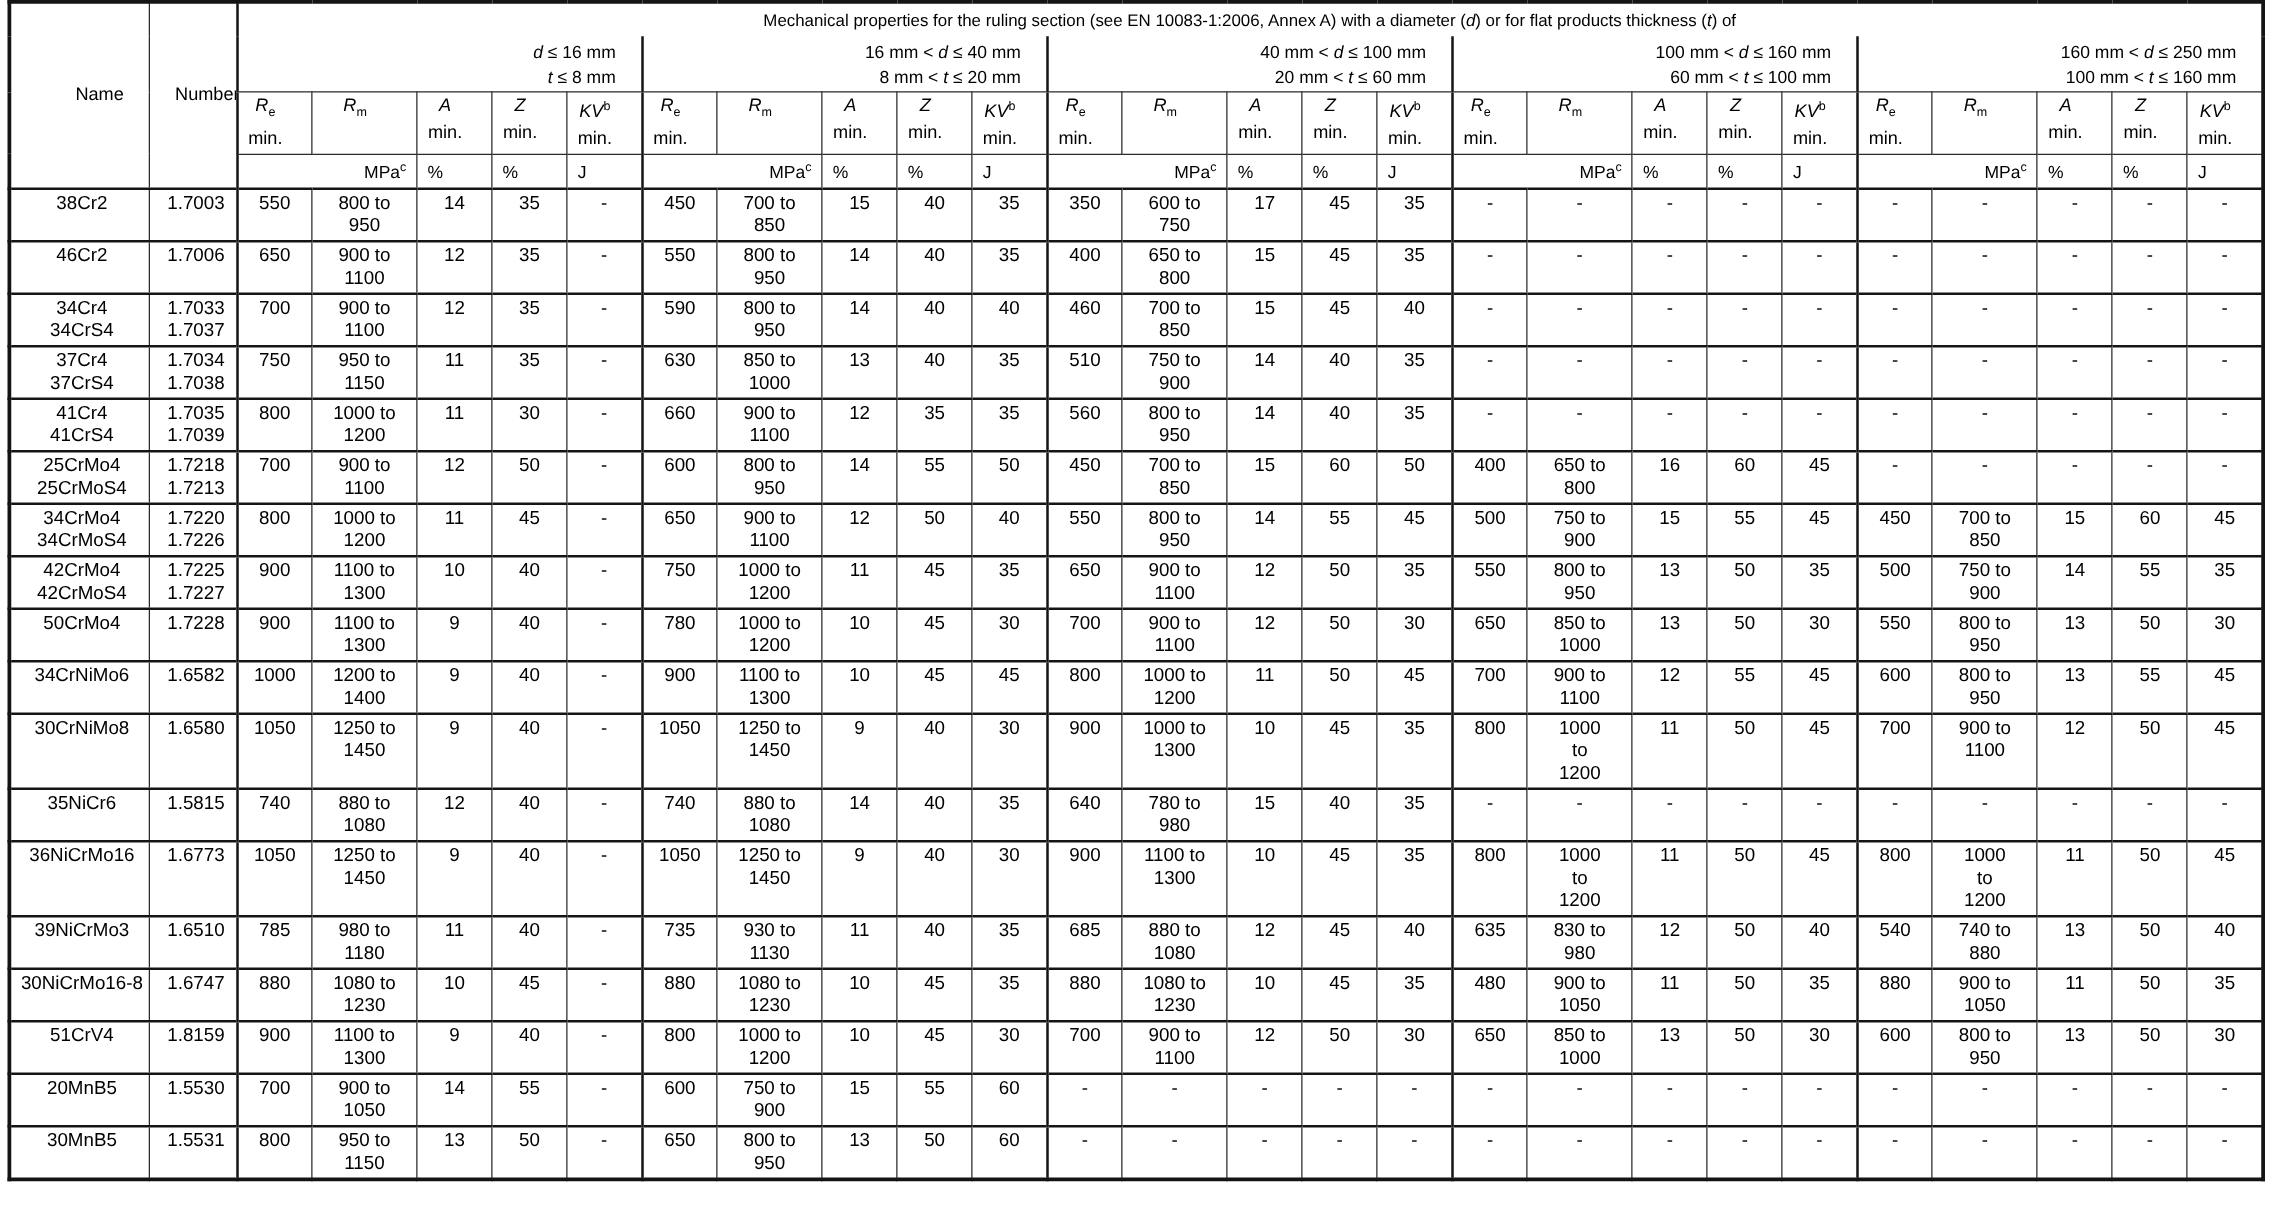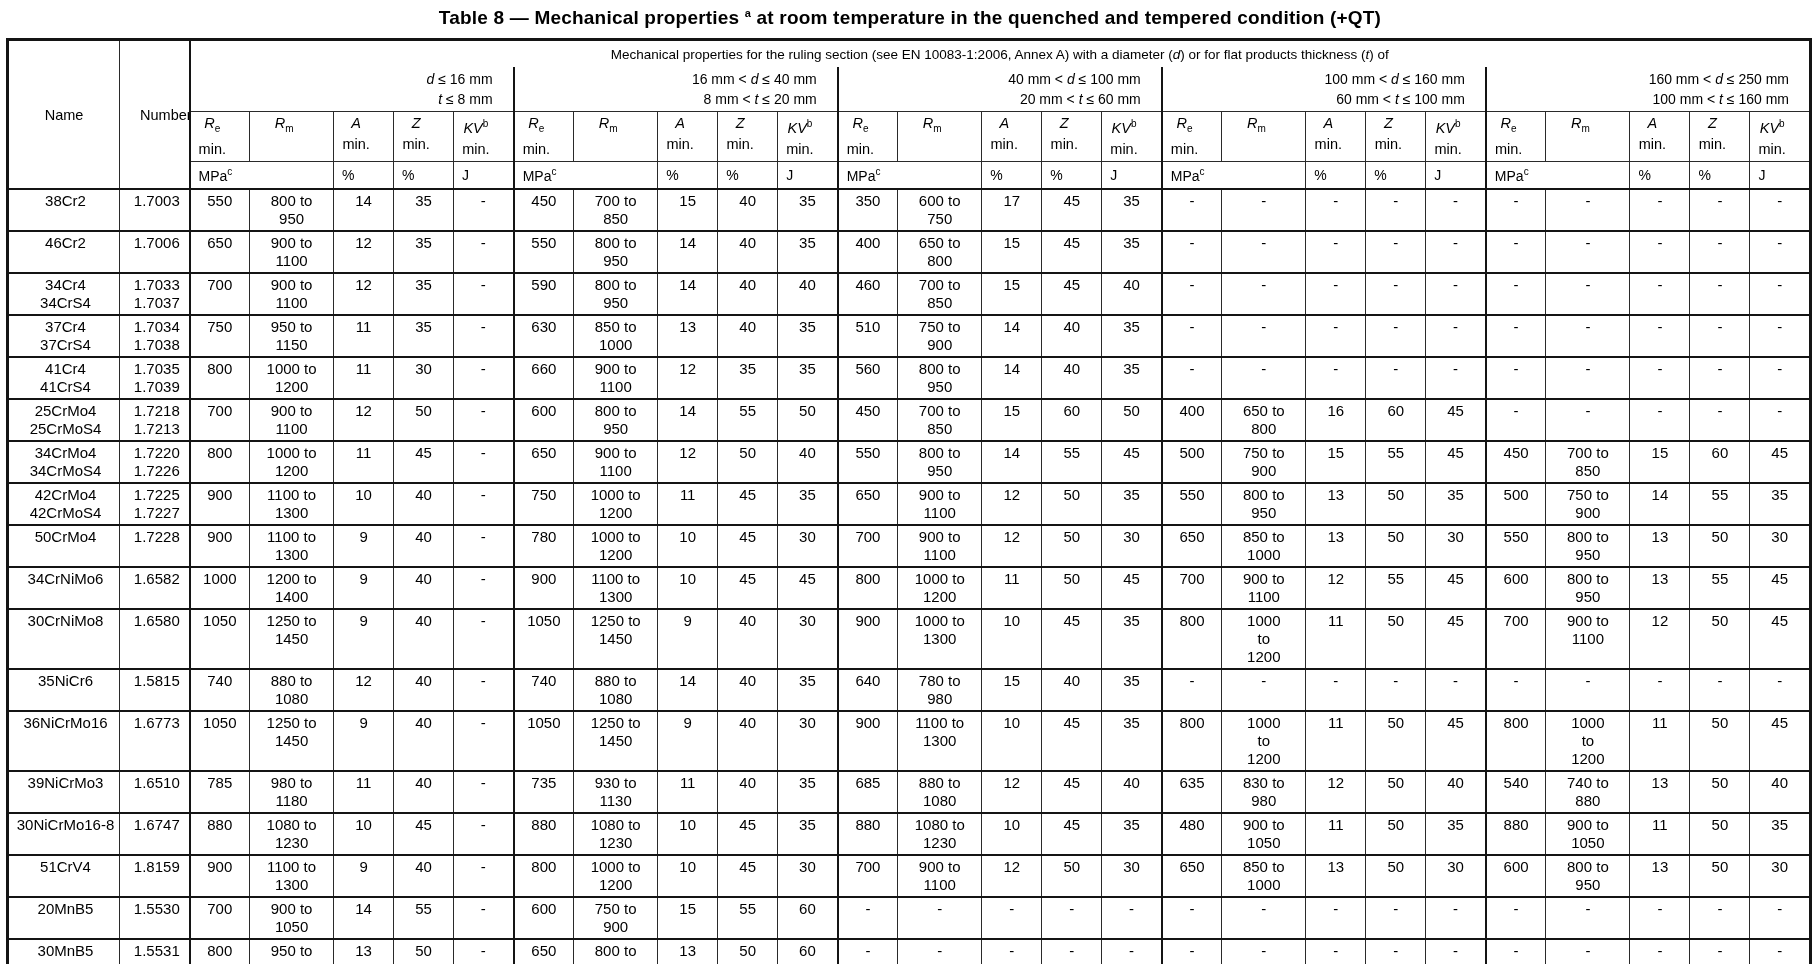--- a/index.html
+++ b/index.html
@@ -14,44 +14,43 @@
   }
   .title sup { font-size:11px; }
   table {
     border-collapse:collapse; table-layout:fixed;
     width:1806px; margin-left:6px;
     border:3px solid #141414;
   }
   th, td { border:1px solid #2a2a2a; overflow:hidden; }
   
   thead th { font-weight:normal; font-size:14px; vertical-align:middle; padding:1px 20px; }
-  th.name-h, th.num-h { text-align:center; font-size:14.5px; }
+  th.name-h, th.num-h { text-align:right; font-size:14.5px; }
   th.span-h { text-align:center; font-size:13.5px; border-bottom:none; height:24px; }
   tr.grp-row th { border-top:none; text-align:right; font-size:14px; line-height:20px; height:42px; }
   tr.sym-row th { text-align:center; vertical-align:top; font-size:14.5px; line-height:21px; height:46px; padding-left:5px; }
   tr.unit-row td { font-size:14px; height:24px; text-align:left; padding:1px 8px; vertical-align:middle; }
-  tr.unit-row td.mpa { text-align:left;margin-left:12px; }
+  tr.unit-row td.mpa { text-align:right;margin-left:12px; }
   sub { font-size:10px; }
   sup { font-size:10px; }
   i { font-style:italic; }
   
   .gsep { border-left:2px solid #141414; }
   
   tbody td {
     border-top:2px solid #141414; font-size:15px; line-height:18px;
     text-align:center; vertical-align:top; padding:2px 2px;
   }
   tbody td.name-c { text-align:center; padding-left:5px; }
   tbody td.num-c  { text-align:center; padding-left:7px; }
 </style>
 </head>
 <body>
 
 <div class="page">
-  <div class="title"><span>Table 8 — Mechanical properties </span><sup>a</sup><span> at room temperature in the quenched and tempered condition (+QT)</span></div>
 
   <table>
     <colgroup>
       <col style="width:112px">
         <col style="width:70px">
     <col style="width:60px">
         <col style="width:84px">
         <col style="width:60px">
         <col style="width:60px">
         <col style="width:60px">

